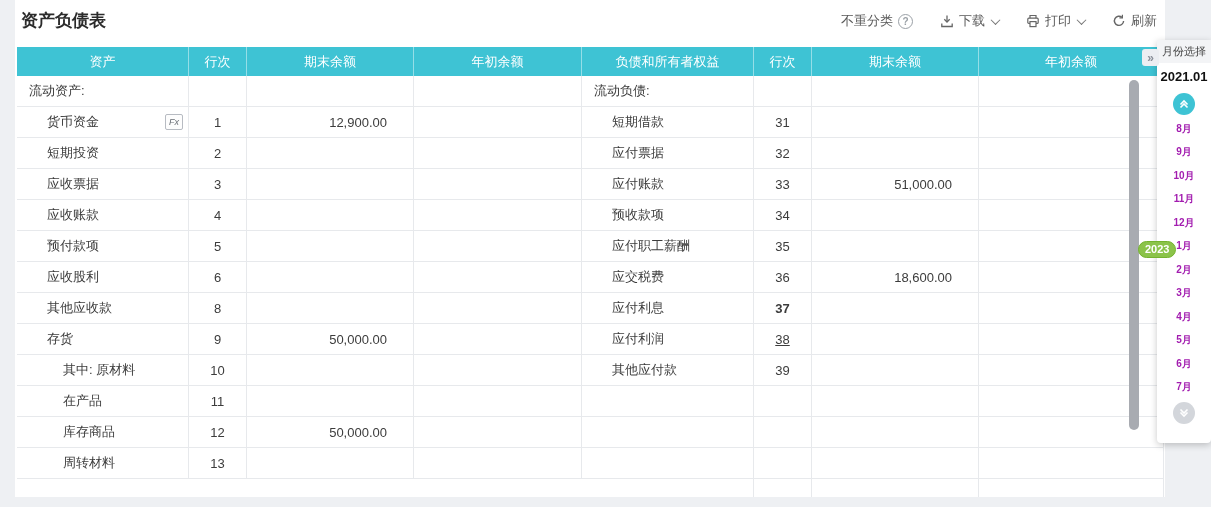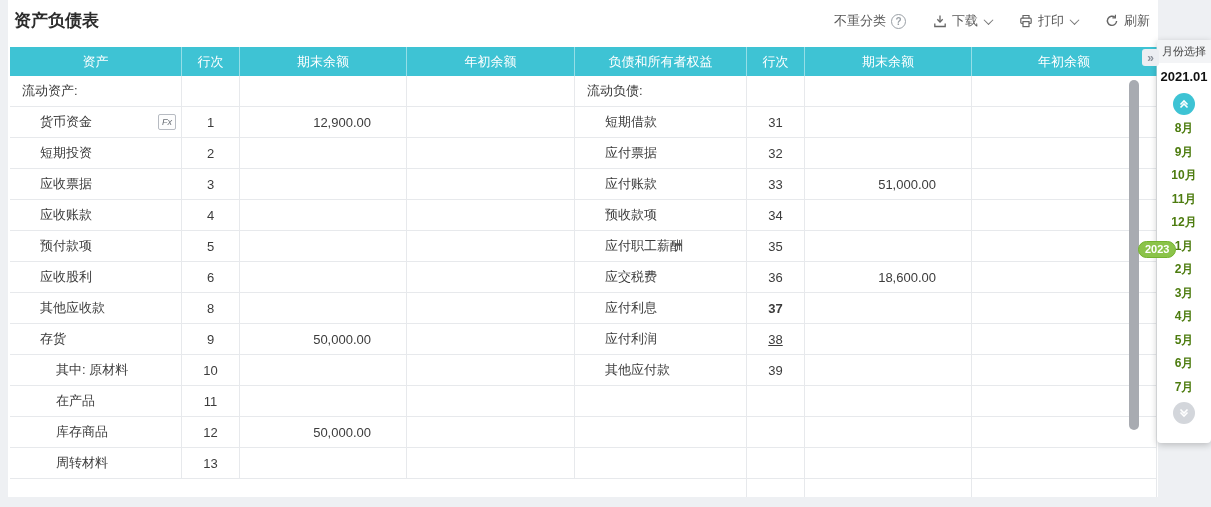--- a/index.html
+++ b/index.html
@@ -1,21 +1,21 @@
 <!DOCTYPE html>
 <html><head>
 <meta charset="utf-8">
 <style>
   * { box-sizing: border-box; margin: 0; padding: 0; }
   html,body { width:1211px; height:507px; overflow:hidden;
     font-family:"Liberation Sans","DejaVu Sans",sans-serif; background:#eef0f3; }
   .page { position:relative; width:1211px; height:507px; }
 
   
-  .main-card { position:absolute; left:8px; top:0; width:1150px; height:497px;
+  .main-card { position:absolute; left:15px; top:0; width:1150px; height:497px;
     background:#fff; overflow:hidden; }
   .page-title { position:absolute; left:6px; top:9px; font-size:17px; font-weight:bold; color:#2b2b2b; }
 
   
   .toolbar { position:absolute; top:12px; right:8px; display:flex; align-items:center;
     gap:27px; font-size:13px; color:#595959; }
   .tb-item { display:flex; align-items:center; gap:5px; cursor:pointer; white-space:nowrap; }
   .help-circle { display:inline-flex; align-items:center; justify-content:center;
     width:15px; height:15px; border:1px solid #9aa0a6; border-radius:50%;
     font-size:10px; color:#9aa0a6; font-weight:bold; }
@@ -27,21 +27,21 @@
   .bs-table { position:absolute; left:2px; top:47px; width:1147px; }
   .thead { display:flex; height:29px; color:#fff; }
   .th { display:flex; align-items:center; justify-content:center; font-size:13px;
     border-right:1px solid rgba(255,255,255,.45); height:29px; }
   .tbody { display:flex; background:#fff; }
   .half { display:flex; flex-direction:column; }
   .tr { display:flex; height:31px; }
   .td { height:31px; border-right:1px solid #e7e9ec; border-bottom:1px solid #e7e9ec;
     font-size:13px; color:#3c3c3c; display:flex; align-items:center; position:relative; }
   .td.num { justify-content:center; }
-  .td.amt { justify-content:flex-end; padding-right:35px; }
+  .td.amt { justify-content:flex-end; padding-right:26px; }
   .fx-box { position:absolute; right:5px; top:7px; width:18px; height:16px;
     border:1px solid #b7bbc2; border-radius:2px; background:#fdfdfd; color:#6a6f76;
     font-size:9px; font-style:italic; display:flex; align-items:center; justify-content:center;
     cursor:pointer; }
 
   
   .vscroll-thumb { position:absolute; left:1129px; top:80px; width:10px; height:350px;
     background:#a8abb1; border-radius:5px; z-index:5; cursor:pointer; }
 
   
@@ -52,21 +52,21 @@
     color:#8a8f99; font-size:12px; font-weight:bold; cursor:pointer; z-index:7; }
   .sb-title { height:23px; background:#f3f4f6; display:flex; align-items:center;
     justify-content:center; font-size:11px; color:#444; }
   .sb-current { height:26px; display:flex; align-items:center; justify-content:center;
     font-size:13px; font-weight:bold; color:#111; }
   .sb-btn { width:22px; height:22px; border-radius:50%; margin:4px auto 2px auto;
     display:flex; align-items:center; justify-content:center; cursor:pointer; }
   .sb-btn.down { background:#d3d6db; margin-top:3px; }
   .months { display:flex; flex-direction:column; }
   .month { height:23.5px; display:flex; align-items:center; justify-content:center;
-    font-size:12px; font-weight:bold; color:#4d7c0f; cursor:pointer; }
+    font-size:10px; font-weight:bold; color:#a21caf; cursor:pointer; }
   .year-badge { position:absolute; left:1138px; top:241px; z-index:8; color:#fff;
     font-size:11px; font-weight:bold; padding:1px 6px 2px 6px; border-radius:9px;
     border:1px solid #74b32e; cursor:default; }
 </style>
 </head>
 <body>
 
 <div class="page">
   <div class="main-card">
     <div class="page-title">资产负债表</div>

